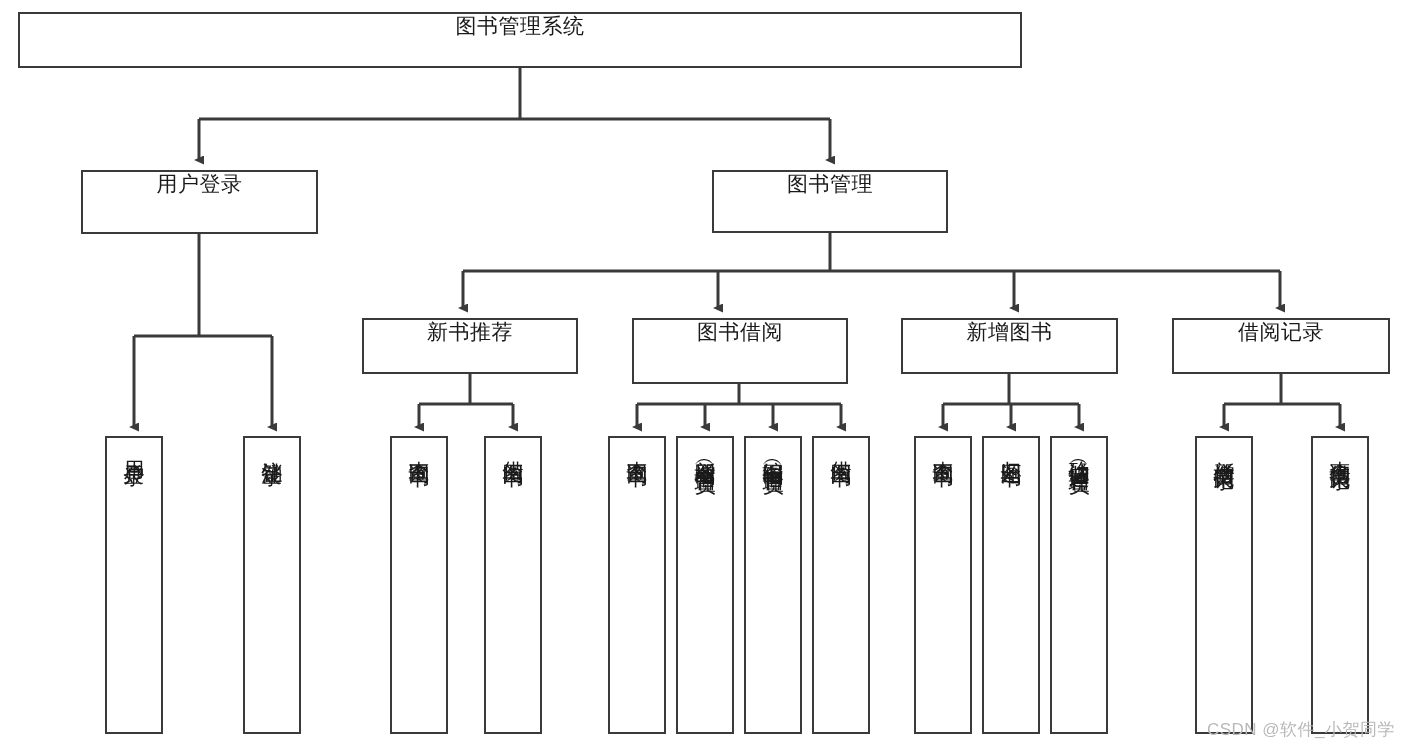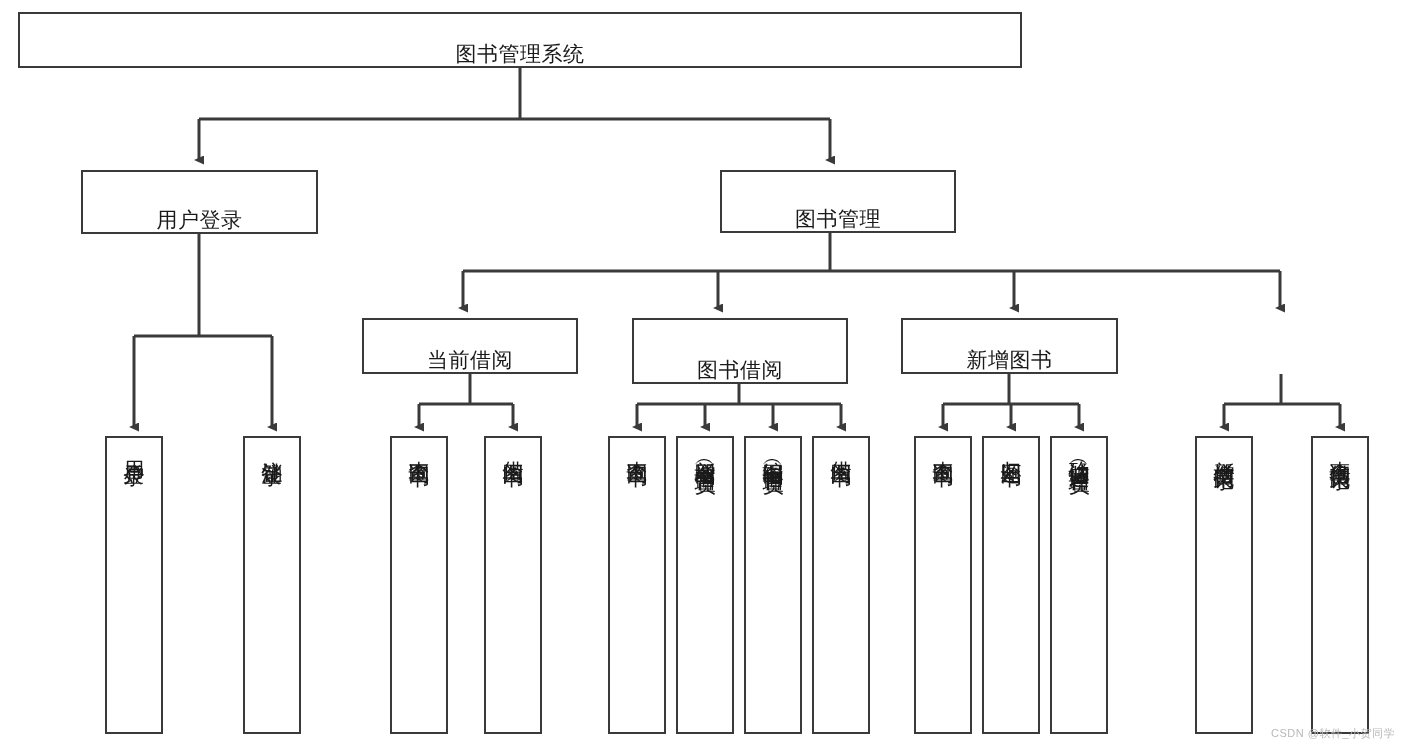--- a/index.html
+++ b/index.html
@@ -25,21 +25,21 @@
     top: 0;
     width: 1405px;
     height: 747px;
   }
   .node-box {
     position: absolute;
     box-sizing: border-box;
     background: #ffffff;
     border: 2px solid #3a3a3a;
     display: flex;
-    align-items: flex-end;
+    align-items: flex-start;
     justify-content: center;
     color: #1a1a1a;
   }
   .node-label {
     font-size: 21px;
     line-height: 1.15;
     letter-spacing: 0.5px;
     white-space: nowrap;
     color: #1a1a1a;
   }
@@ -53,21 +53,21 @@
     white-space: normal;
     letter-spacing: 2px;
     font-size: 21px;
     line-height: 1.05;
     max-height: 100%;
   }
   .watermark {
     position: absolute;
     right: 10px;
     bottom: 6px;
-    font-size: 11px;
+    font-size: 17px;
     color: #b9b9b9;
     letter-spacing: 0.5px;
     white-space: nowrap;
     pointer-events: none;
   }
 </style>
 </head>
 <body>
 
 <div id="diagram-root">
@@ -135,36 +135,39 @@
   </svg>
 
   <div class="node-box" style="left:18px; top:12px; width:1004px; height:56px;">
     <span class="node-label">图书管理系统</span>
   </div>
 
   <div class="node-box" style="left:81px; top:170px; width:237px; height:64px;">
     <span class="node-label">用户登录</span>
   </div>
 
-  <div class="node-box" style="left:712px; top:170px; width:236px; height:63px;margin-left:8px;">
+  <div class="node-box" style="left:712px; top:170px; width:236px; height:63px;">
     <span class="node-label">图书管理</span>
   </div>
 
   <div class="node-box" style="left:362px; top:318px; width:216px; height:56px;">
-    <span class="node-label">当前借阅</span>
+    <span class="node-label">新书推荐</span>
   </div>
 
   <div class="node-box" style="left:632px; top:318px; width:216px; height:66px;">
     <span class="node-label">图书借阅</span>
   </div>
 
   <div class="node-box" style="left:901px; top:318px; width:217px; height:56px;">
     <span class="node-label">新增图书</span>
   </div>
 
+  <div class="node-box" style="left:1172px; top:318px; width:218px; height:56px;">
+    <span class="node-label">借阅记录</span>
+  </div>
 
   <div class="node-box vertical" style="left:105px; top:436px; width:58px; height:298px;">
     <span class="node-label">用户登录</span>
   </div>
 
   <div class="node-box vertical" style="left:243px; top:436px; width:58px; height:298px;">
     <span class="node-label">注销登录</span>
   </div>
 
   <div class="node-box vertical" style="left:390px; top:436px; width:58px; height:298px;">

